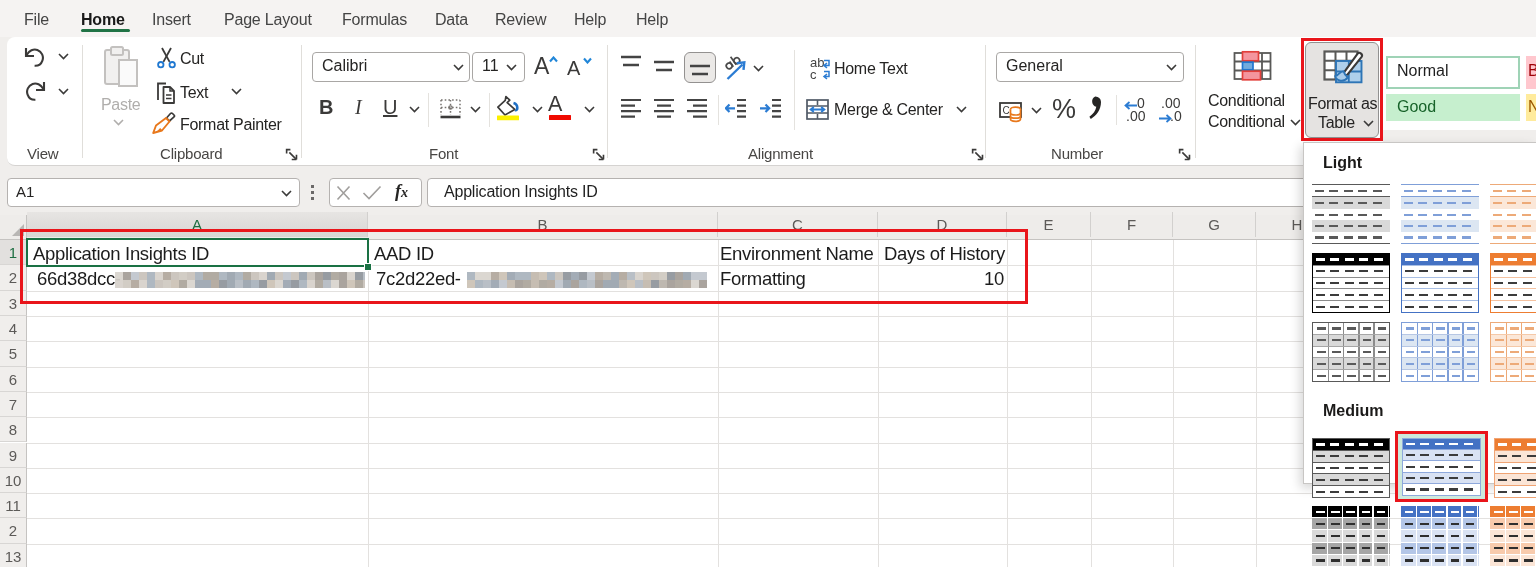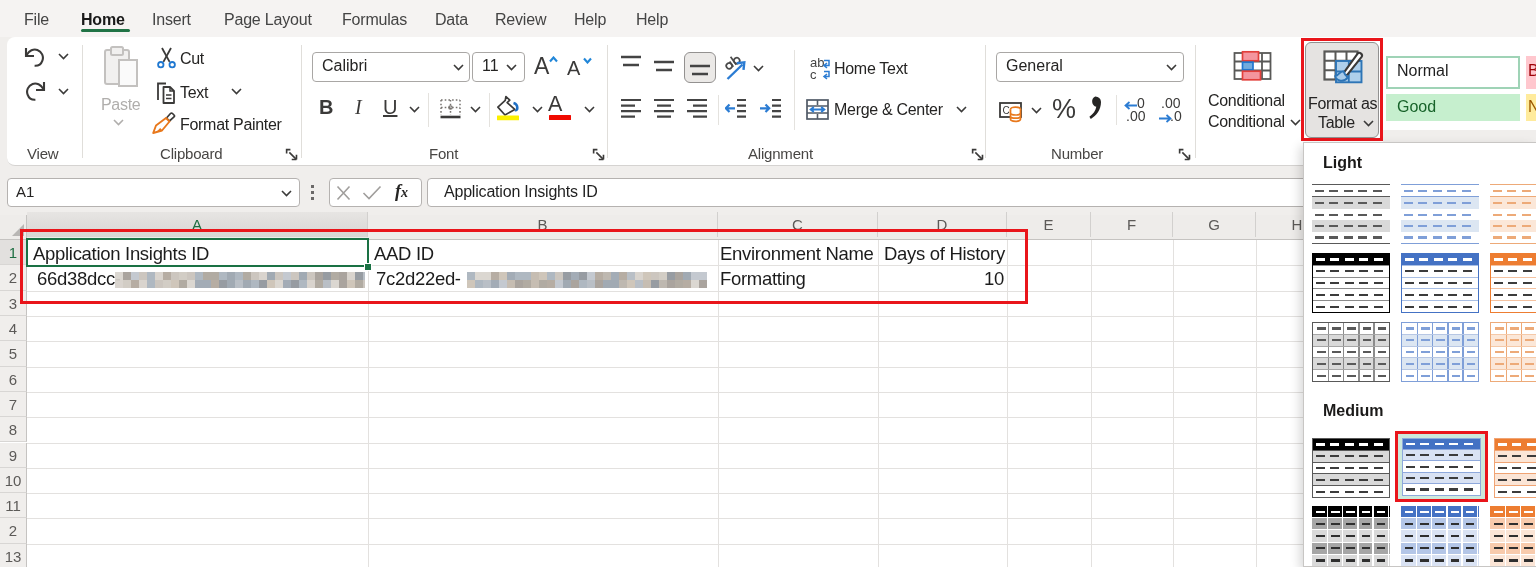--- a/index.html
+++ b/index.html
@@ -34,21 +34,21 @@
 #colhdr{position:absolute;left:0;top:3px;width:1536px;height:25px;background:#eeecea;border-bottom:1px solid #c5c3c1}
 .colcell{position:absolute;top:0;height:25px;text-align:center;font-size:15px;color:#5c5a58;line-height:25px;border-right:1px solid #d2d0ce}
 #corner{position:absolute;left:0;top:3px;width:27px;height:25px;background:#eeecea;border-right:1px solid #c5c3c1;border-bottom:1px solid #c5c3c1}
 .rowhdr{position:absolute;left:0;width:27px;background:#f0eeec;border-right:1px solid #c5c3c1;border-bottom:1px solid #d8d6d4;text-align:center;font-size:15px;color:#5c5a58}
 .gl-v{position:absolute;width:1px;background:#e3e1df}
 .gl-h{position:absolute;height:1px;background:#e3e1df}
 .cellt{position:absolute;font-size:18.5px;color:#1c1c1c;letter-spacing:-0.3px;white-space:nowrap}
 
 .redbox{position:absolute;border:3px solid #e9151b}
 
-#dd{position:absolute;left:1303px;top:142px;width:233px;height:425px;background:#fff;border:1px solid #c8c6c4;border-right:none;box-shadow:-3px 4px 10px rgba(0,0,0,0.16);z-index:50}
+#dd{position:absolute;left:1303px;top:142px;width:233px;height:342px;background:#fff;border:1px solid #c8c6c4;border-right:none;box-shadow:-3px 4px 10px rgba(0,0,0,0.16);z-index:50}
 .ddhead{position:absolute;font-size:16px;font-weight:700;color:#1b1a19}
 .thumb{position:absolute;width:78px;height:61px;background:#fff}
 .thumb .r{position:relative;height:20%;}
 .thumb .r::after{content:"";position:absolute;left:3px;right:3px;top:50%;margin-top:-1px;height:2.2px;background:repeating-linear-gradient(90deg,var(--d) 0 9px,transparent 9px 14.4px)}
 .thumb .r.h{background:var(--hbg)}
 .thumb .r.h::after{background:repeating-linear-gradient(90deg,var(--hd) 0 9px,transparent 9px 14.4px)}
 .thumb .r.b{background:var(--band)}
 .thumb{display:flex;flex-direction:column}
 .thumb .r{flex:1}
 .thumb.bordered{border:1.5px solid var(--bc)}

